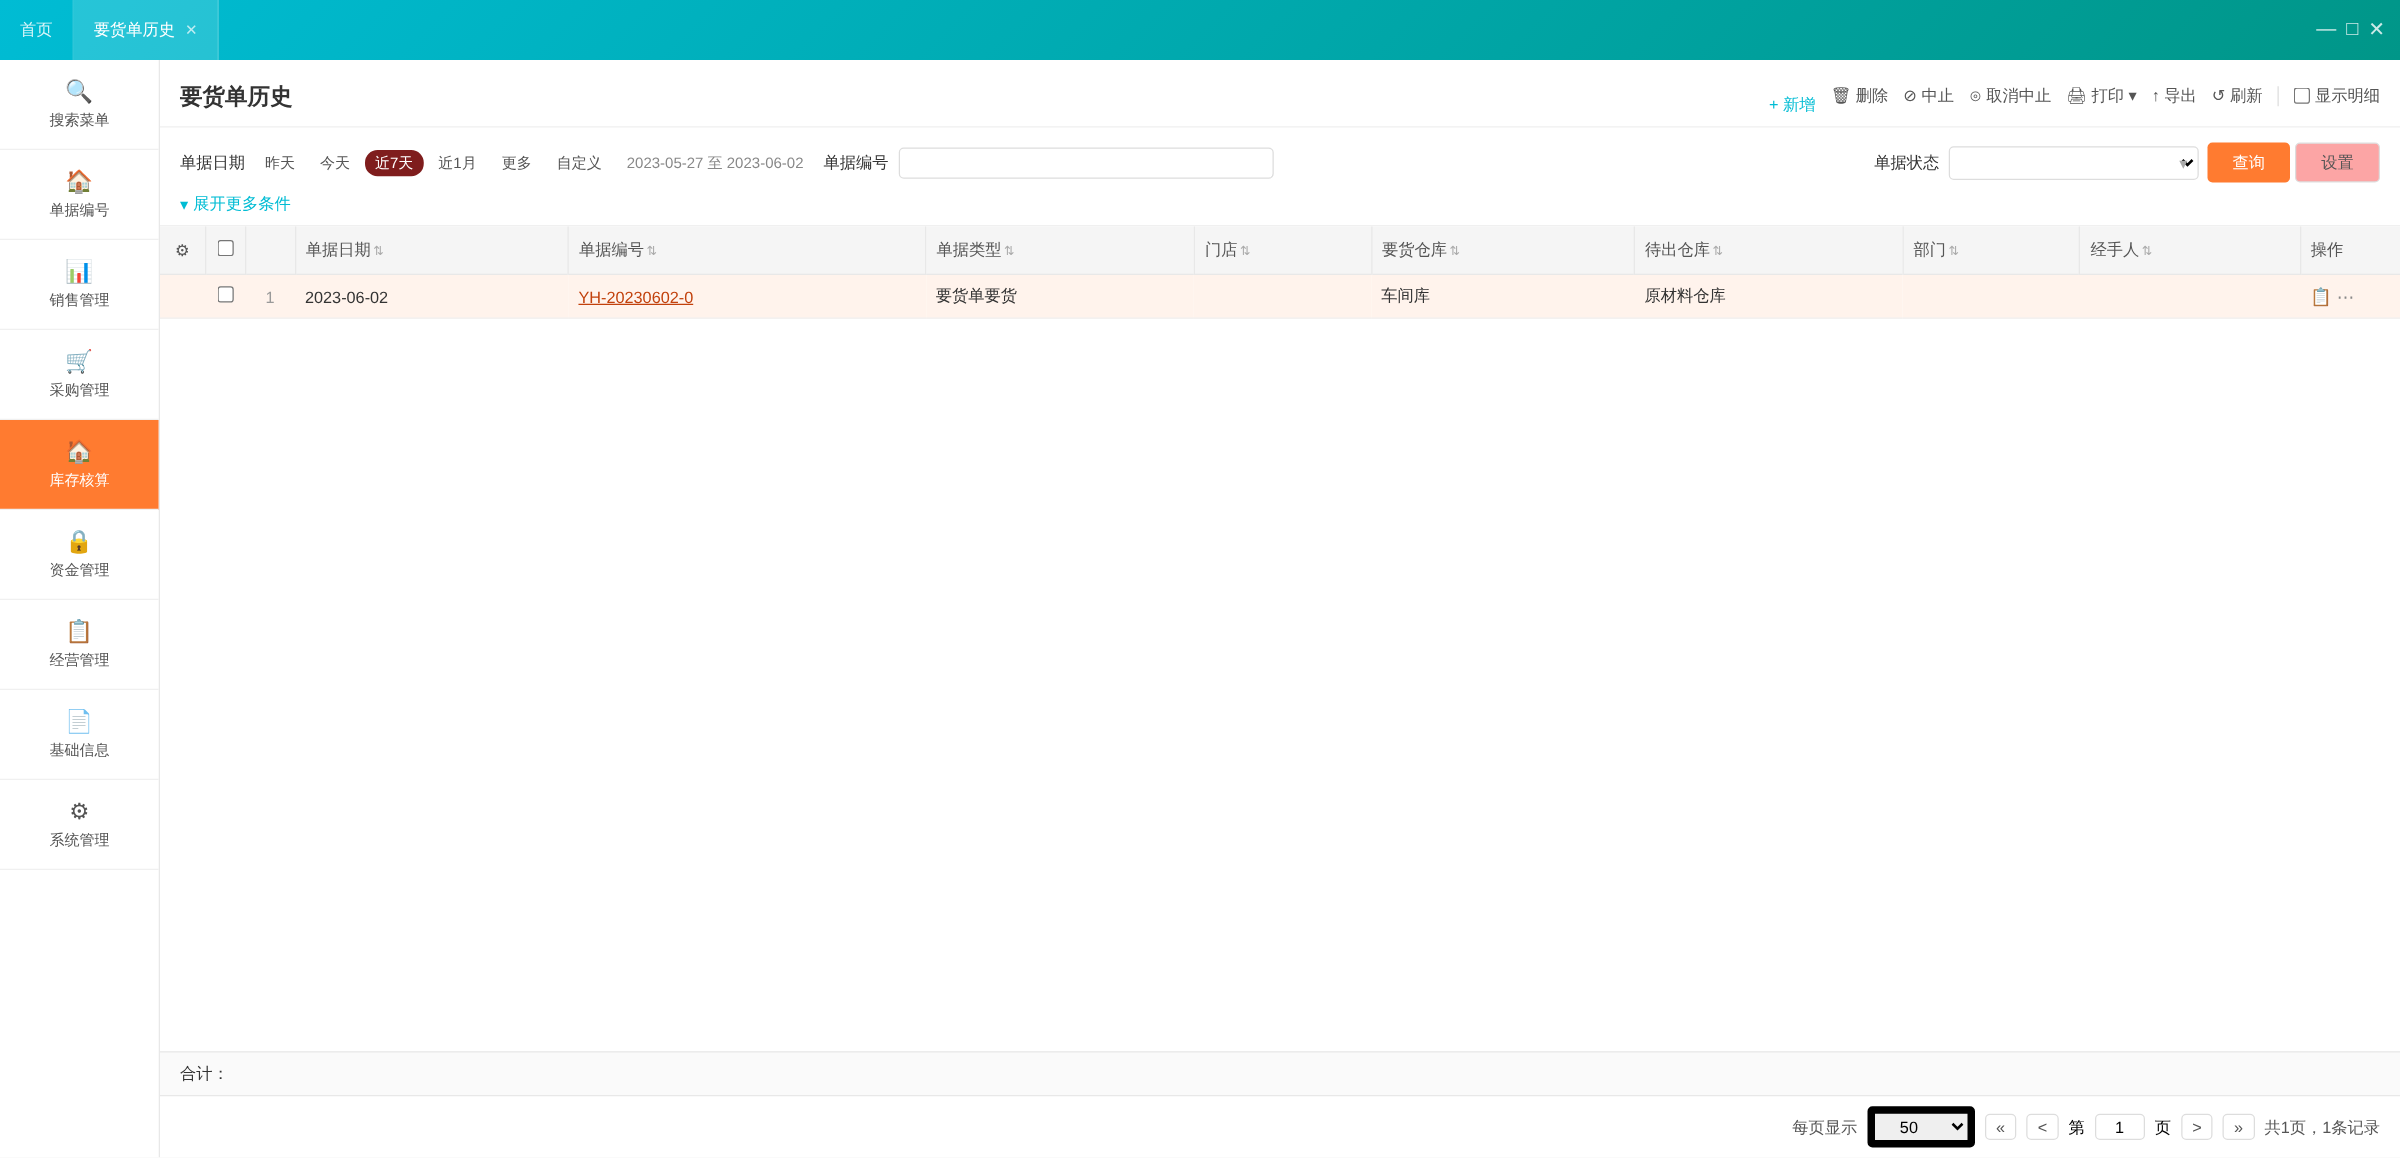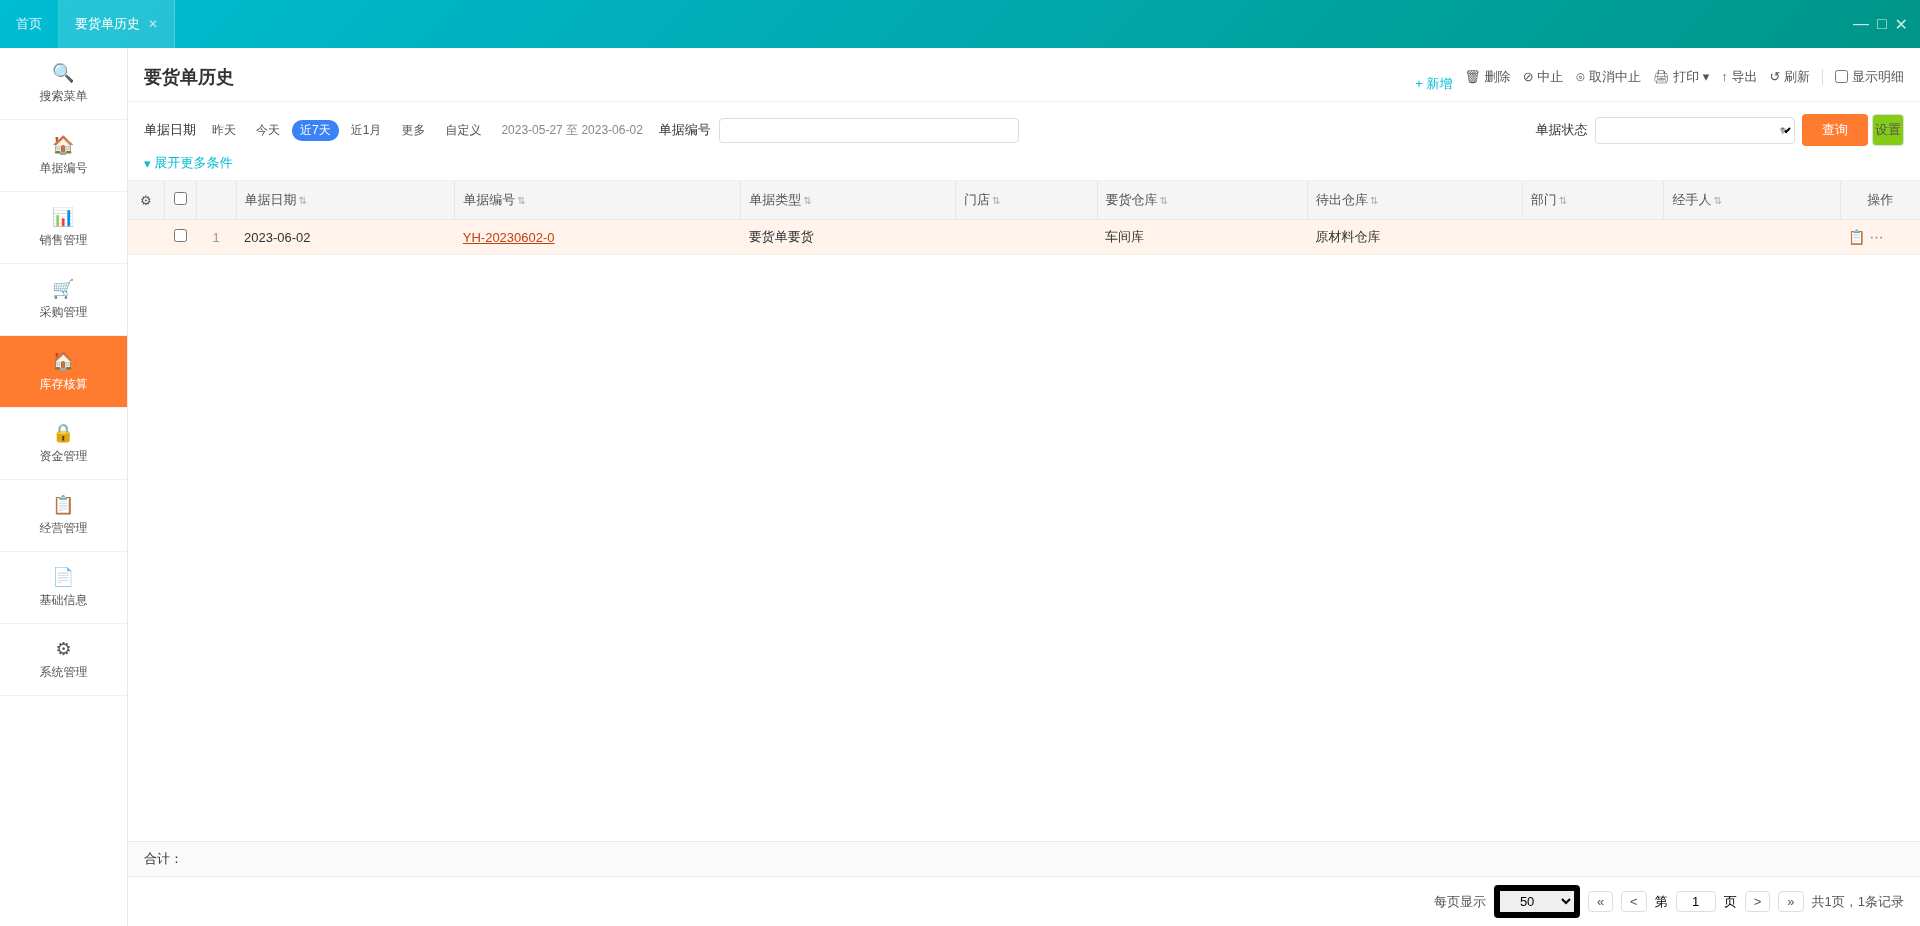--- a/index.html
+++ b/index.html
@@ -167,21 +167,21 @@
       gap: 4px;
     }
     .date-shortcut {
       padding: 2px 8px;
       border-radius: 10px;
       cursor: pointer;
       color: #555;
       font-size: 12px;
     }
     .date-shortcut.active {
-      background: #3b82f6;
+      background: #7f1d1d;
       color: white;
     }
     .date-range {
       font-size: 12px;
       color: #888;
     }
     .filter-input {
       border: 1px solid #ddd;
       border-radius: 4px;
       padding: 4px 8px;
@@ -217,24 +217,24 @@
     .btn-query {
       background: #ff7b30;
       color: white;
       border: none;
       padding: 6px 20px;
       border-radius: 4px;
       cursor: pointer;
       font-size: 13px;
     }
     .btn-setting {
-      background: #84cc16;
+      background: #fca5a5;
       color: #555;
       border: 1px solid #ddd;
-      padding: 6px 2px;
+      padding: 6px 20px;
       border-radius: 4px;
       cursor: pointer;
       font-size: 13px;
     }
 
     
     .table-wrapper {
       flex: 1;
       overflow: auto;
       padding: 0;
@@ -474,21 +474,21 @@
             </th>
             <th class="sortable">
               <span>待出仓库</span><span class="sort-icon">⇅</span>
             </th>
             <th class="sortable">
               <span>部门</span><span class="sort-icon">⇅</span>
             </th>
             <th class="sortable">
               <span>经手人</span><span class="sort-icon">⇅</span>
             </th>
-            <th style="width:80px; text-align:center;">操作</th>
+            <th style="width:80px; ">操作</th>
           </tr>
         </thead>
         <tbody>
           <tr class="selected">
             <td></td>
             <td class="checkbox-col">
               <input type="checkbox" style="">
             </td>
             <td class="row-num">1</td>
             <td>2023-06-02</td>

